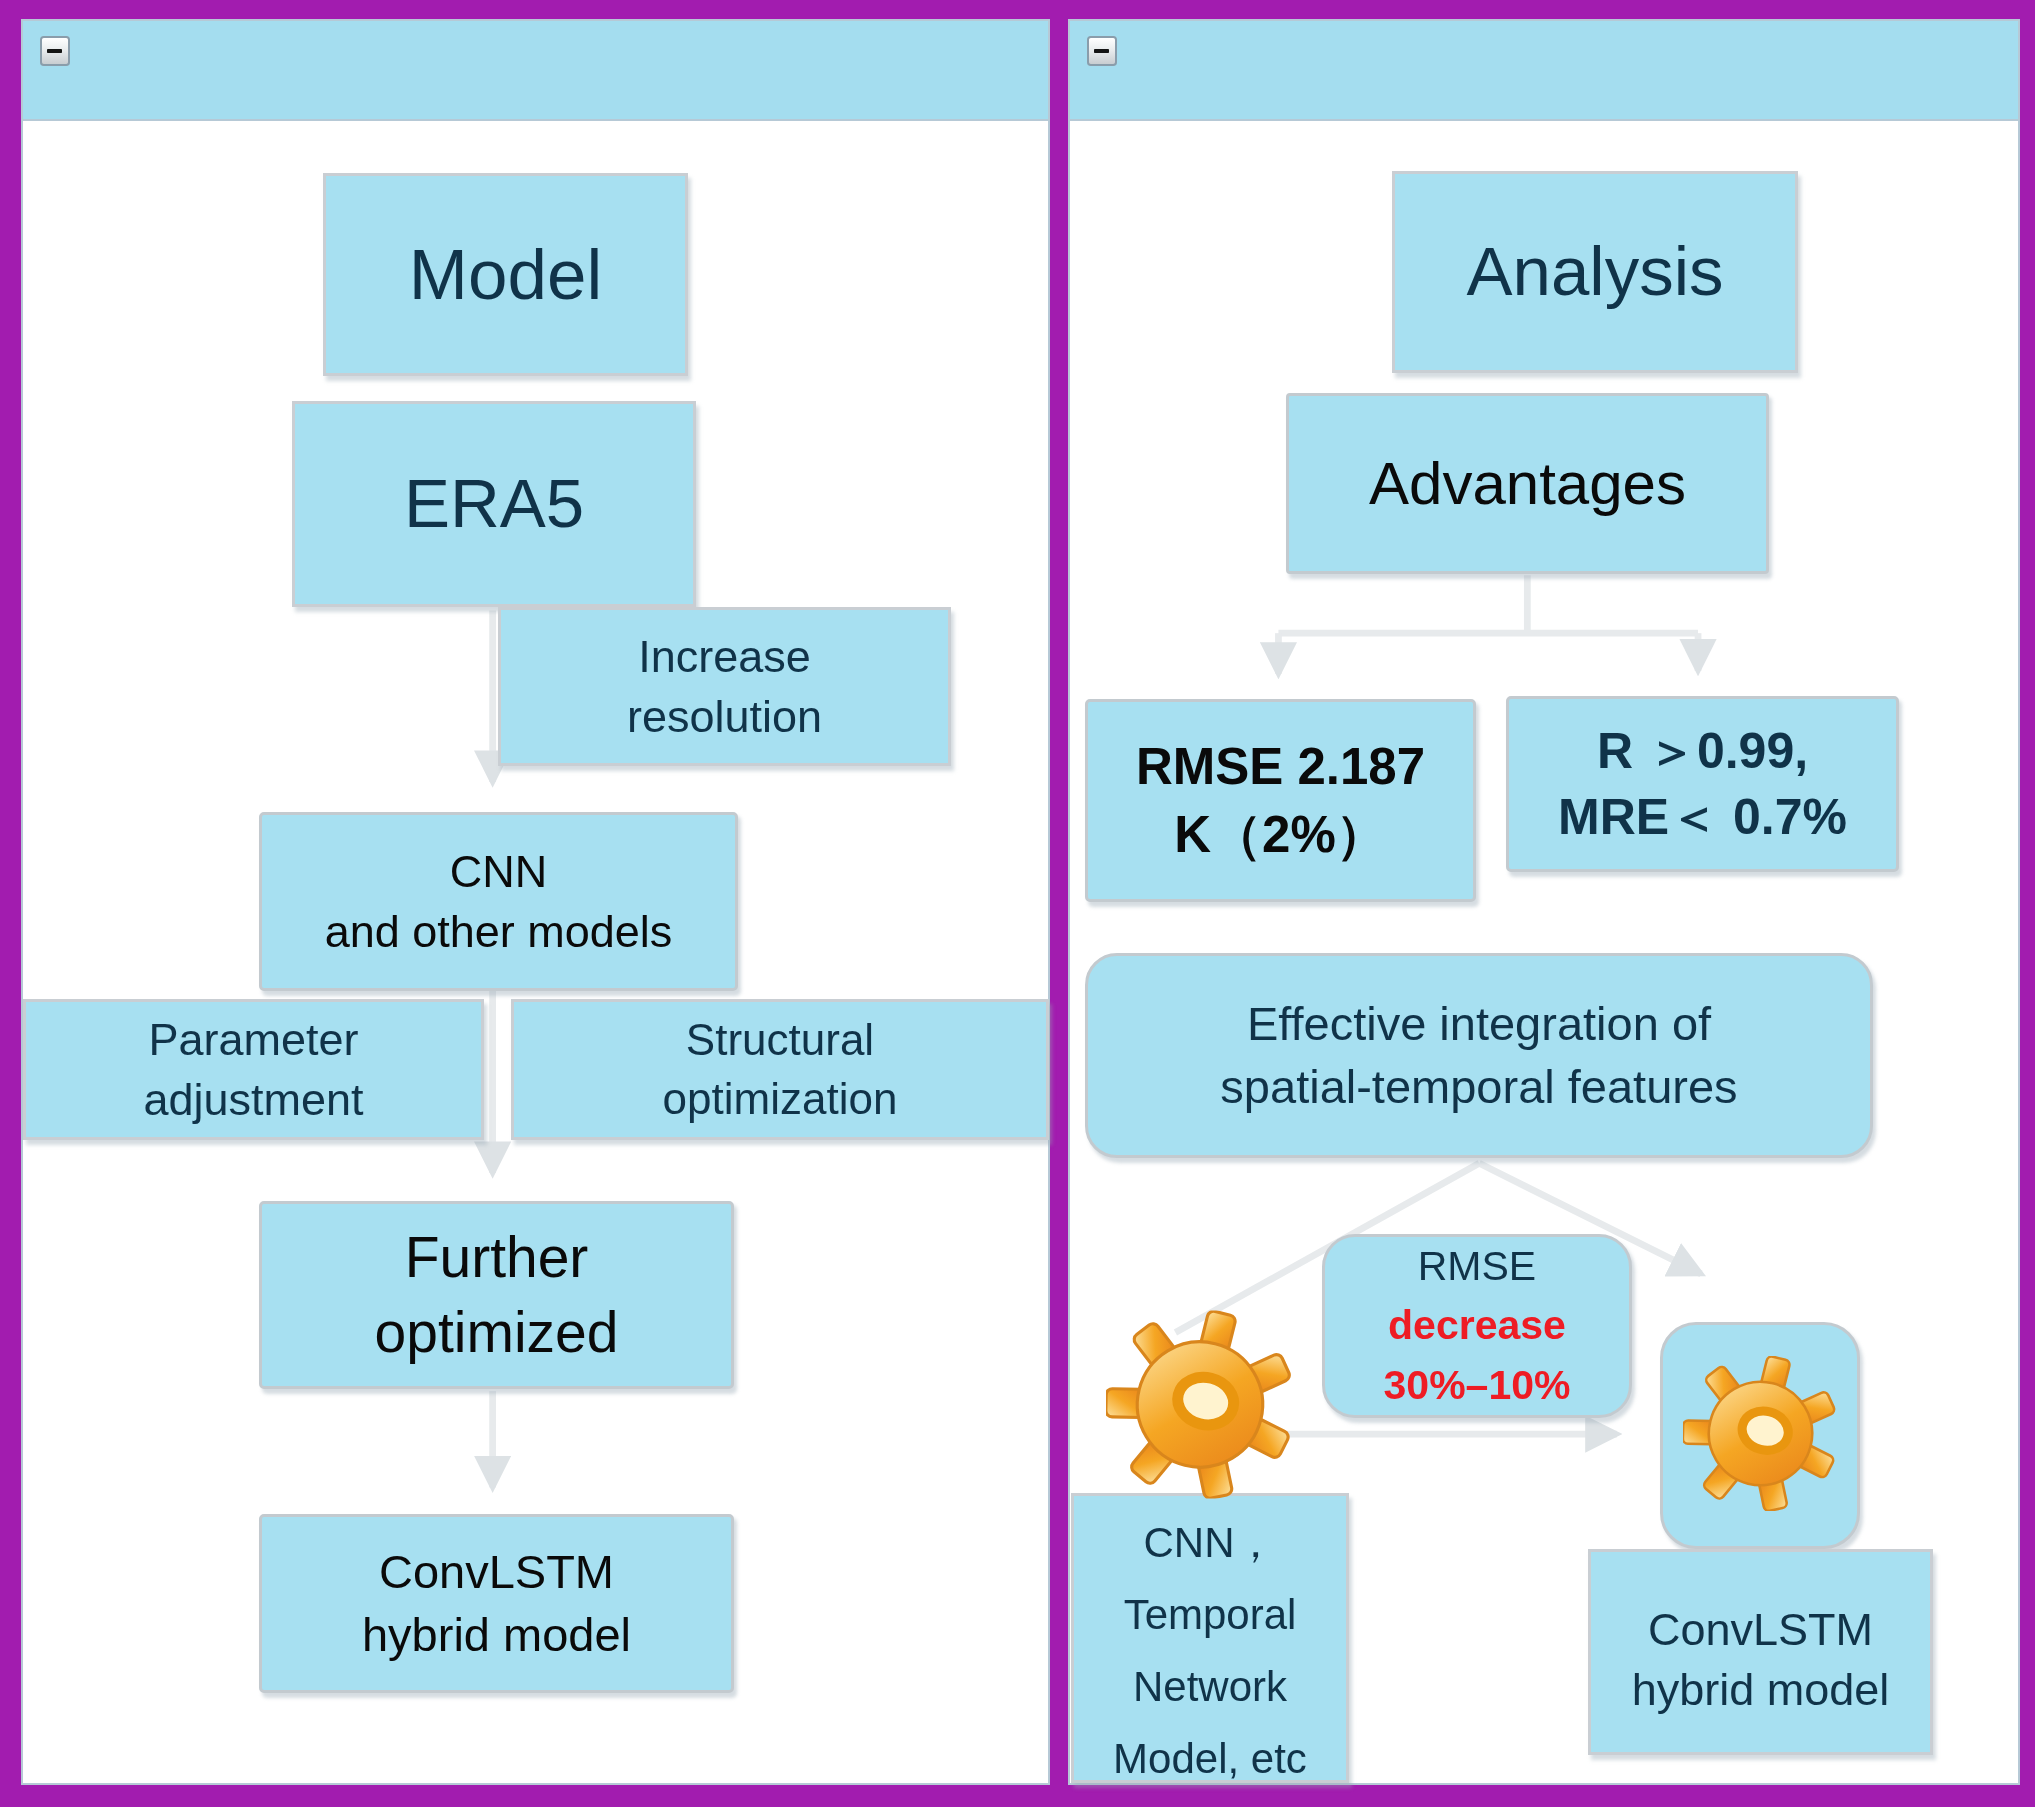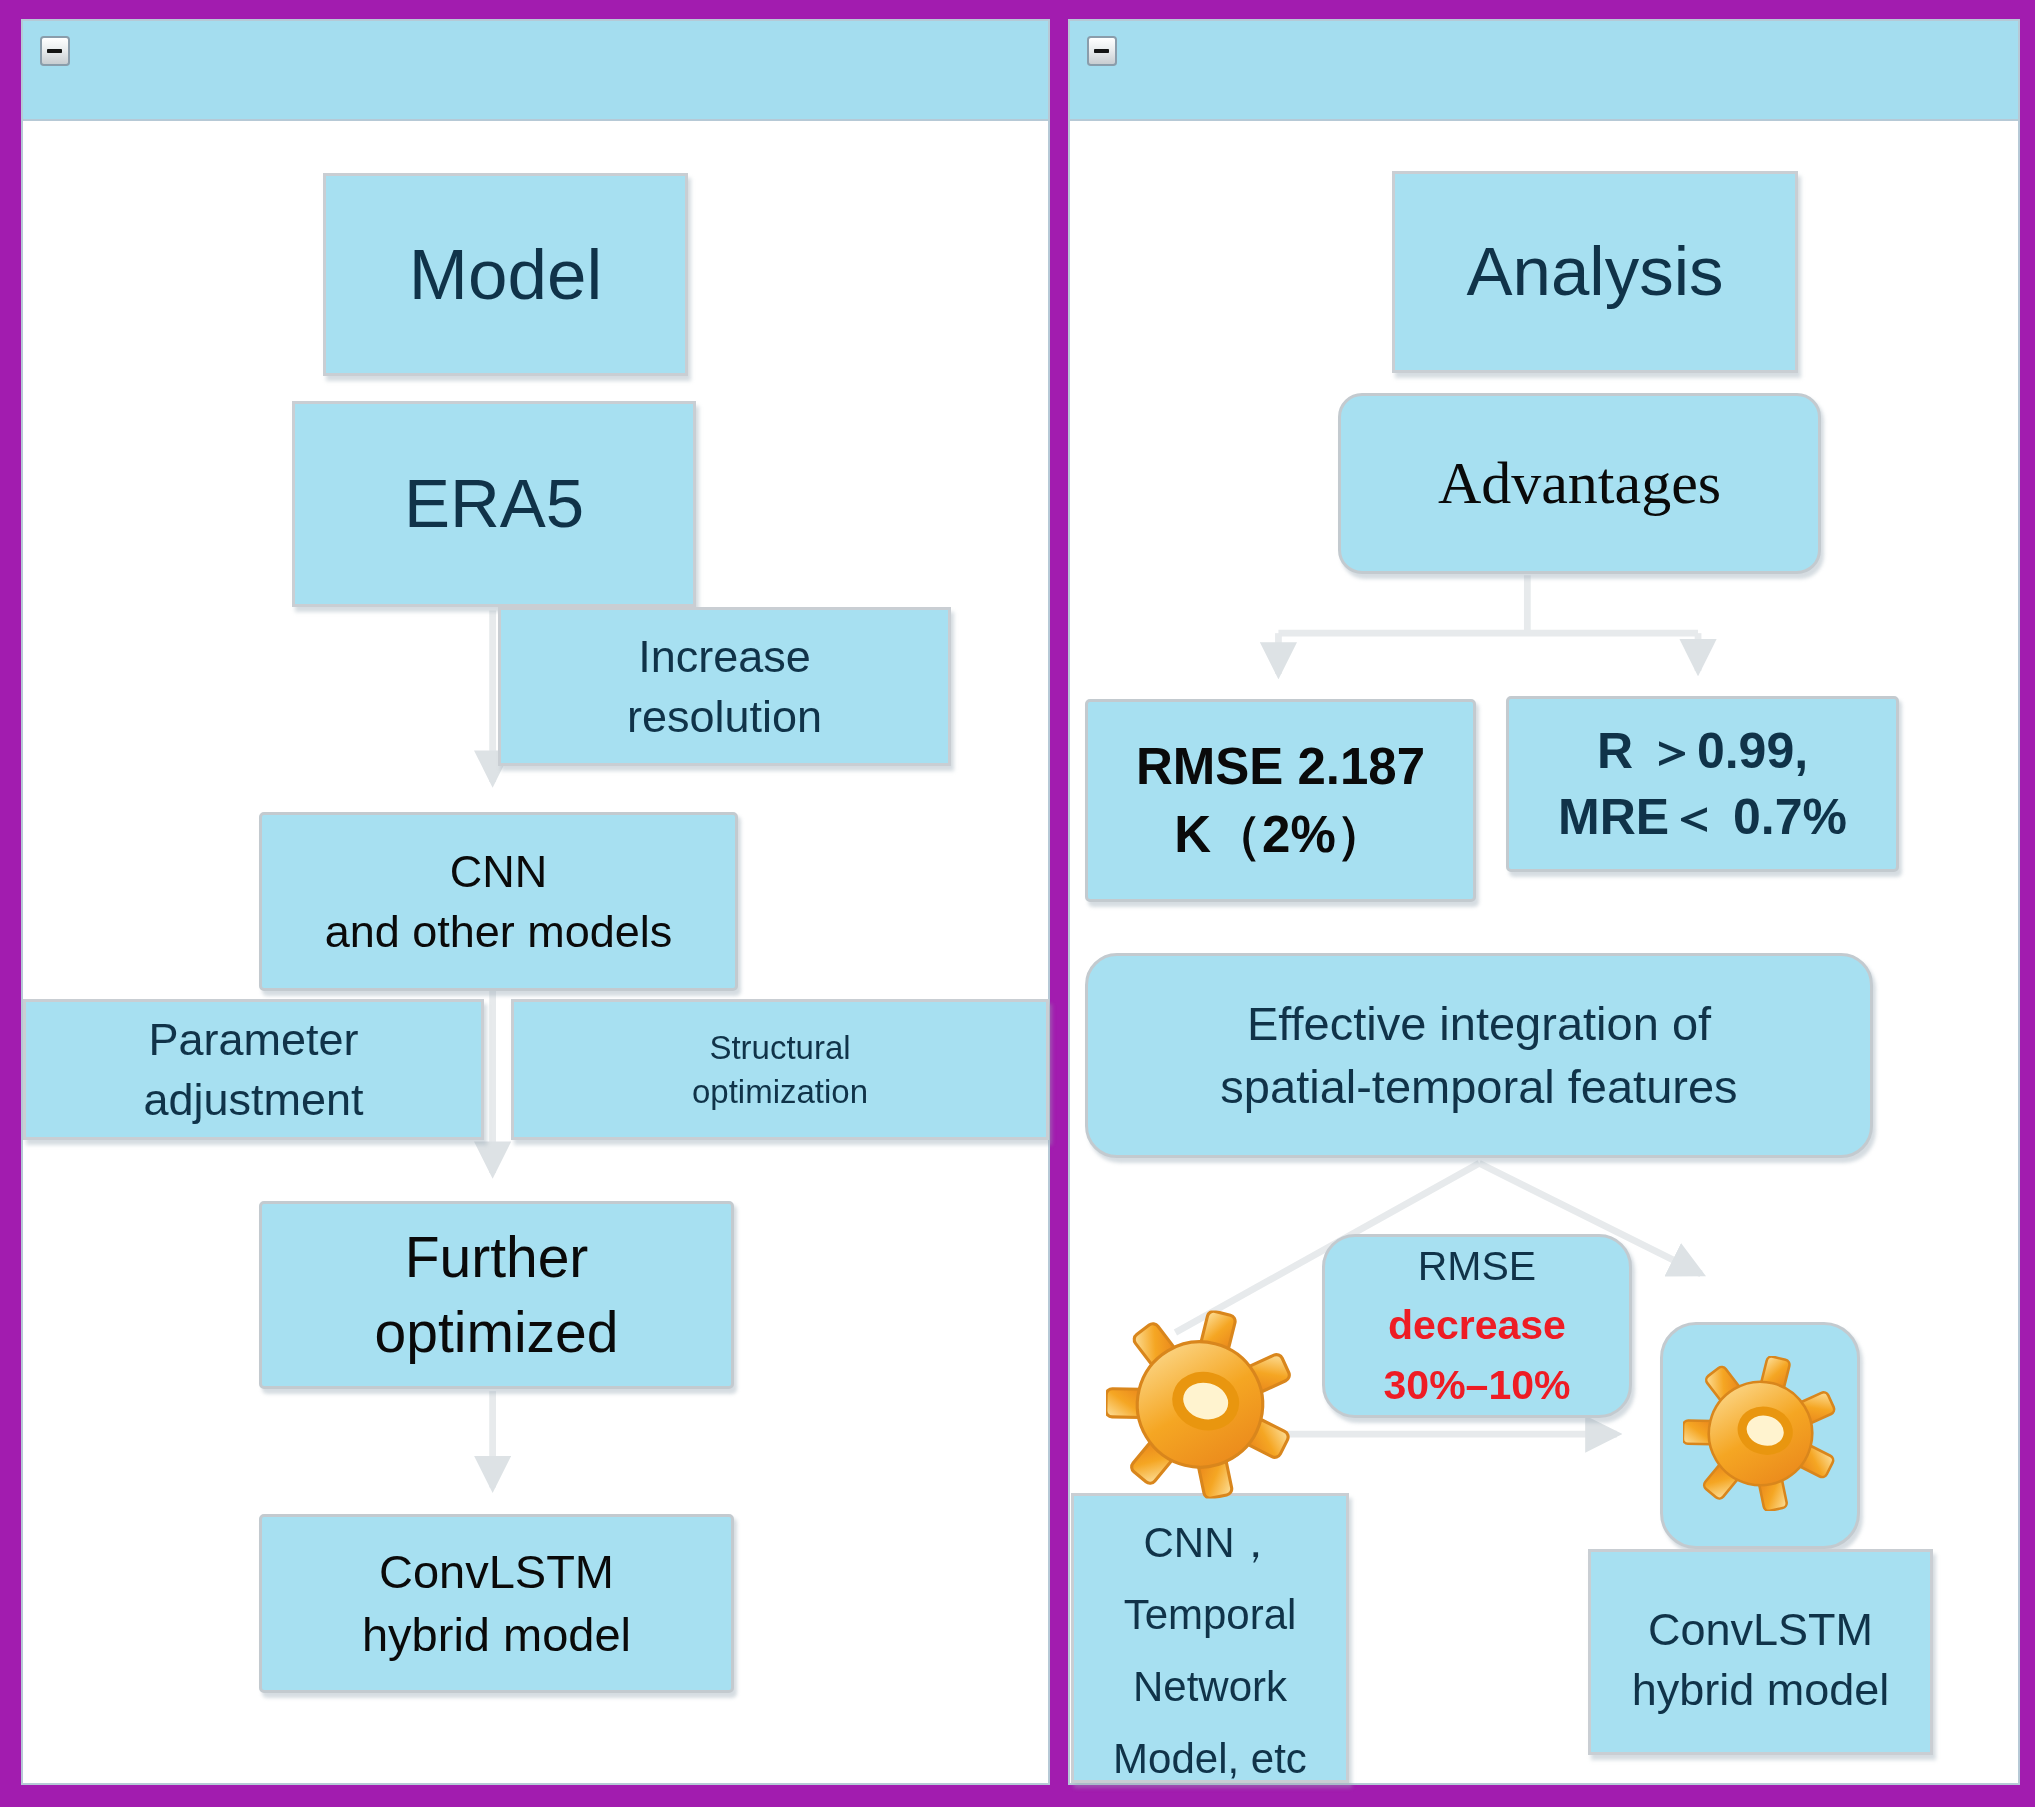--- a/index.html
+++ b/index.html
@@ -117,40 +117,40 @@
   <div class="box rounded layer-boxes t-black" style="left:259px;top:812px;width:479px;height:179px;font-size:45px;">
     <div>CNN</div>
     <div>and other models</div>
   </div>
 
   <div class="box layer-boxes" style="left:23px;top:999px;width:461px;height:141px;font-size:45px;">
     <div>Parameter</div>
     <div>adjustment</div>
   </div>
 
-  <div class="box layer-boxes" style="left:511px;top:999px;width:538px;height:141px;font-size:33px;">
+  <div class="box layer-boxes" style="left:511px;top:999px;width:538px;height:141px;font-size:44px;">
     <div>Structural</div>
     <div>optimization</div>
   </div>
 
   <div class="box rounded layer-boxes t-black" style="left:259px;top:1201px;width:475px;height:188px;font-size:57px;">
     <div>Further</div>
     <div>optimized</div>
   </div>
 
   <div class="box rounded layer-boxes t-black" style="left:259px;top:1514px;width:475px;height:179px;font-size:47px;">
     <div>ConvLSTM</div>
     <div>hybrid model</div>
   </div>
 
   <div class="box layer-boxes" style="left:1392px;top:171px;width:406px;height:202px;font-size:69px;">
     <div>Analysis</div>
   </div>
 
-  <div class="box rounded layer-boxes t-black" style="left:1338px;top:393px;width:483px;height:181px;font-size:60px;border-radius:24px;font-family:Liberation Serif, serif;">
+  <div class="box rounded layer-boxes t-black" style="left:1286px;top:393px;width:483px;height:181px;font-size:60px;border-radius:4px;">
     <div>Advantages</div>
   </div>
 
   <div class="box rounded layer-boxes t-black bold" style="left:1085px;top:699px;width:391px;height:203px;font-size:51px;">
     <div>RMSE 2.187</div>
     <div>K（2%）</div>
   </div>
 
   <div class="box rounded layer-boxes bold" style="left:1506px;top:696px;width:393px;height:176px;font-size:50px;">
     <div>R ＞0.99,</div>

